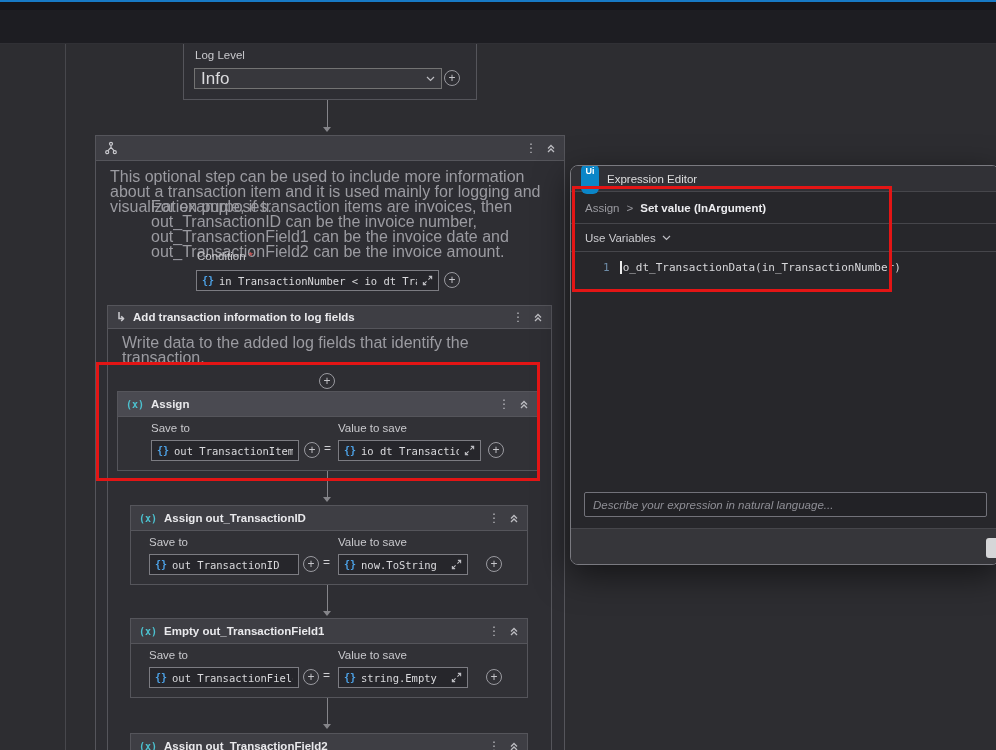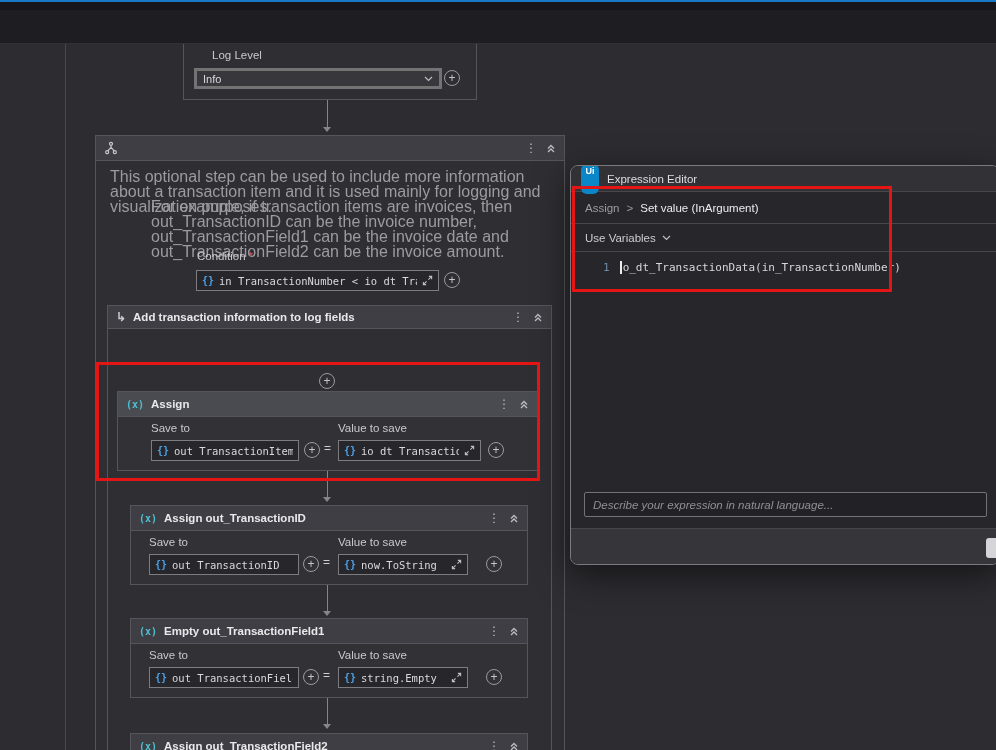--- a/index.html
+++ b/index.html
@@ -32,33 +32,33 @@
   .assign-icon { font-family:"DejaVu Sans Mono",monospace; font-size:10px; font-weight:bold; color:#4cc2d0; flex-shrink:0; }
   .seq-icon { color:#c9c9ce; font-size:12px; font-weight:bold; flex-shrink:0; }
   .req { color:#e05b5b; margin-left:3px; }
 
   
   .vline { position:absolute; width:1px; background:#85858a; }
   .ahead { position:absolute; width:0; height:0; border-left:4px solid transparent; border-right:4px solid transparent; border-top:5px solid #85858a; }
 
   
   .loglevel-card { position:absolute; left:183px; top:44px; width:294px; height:56px; background:#2e2e33; border:1px solid #55555b; border-top:none; }
-  .combo { position:absolute; left:10px; top:24px; width:248px; height:21px; display:flex; align-items:center; background:#37373c; border:3px solid #737373; padding:0 6px; font-size:11px; color:#dadadd; cursor:pointer; }
+  .combo { position:absolute; left:10px; top:24px; width:248px; height:21px; display:flex; align-items:center; background:#37373c; border:1px solid #737373; padding:0 6px; font-size:17px; color:#dadadd; cursor:pointer; }
 
   
   .hl { position:absolute; border:3px solid #e31515; z-index:40; pointer-events:none; }
 
   
   #ee-panel { position:absolute; left:570px; top:165px; width:430px; height:400px; background:#27272b; border:1px solid #7a7a80; border-radius:8px; box-shadow:0 10px 34px rgba(0,0,0,.55); z-index:20; overflow:hidden; }
   .ee-header { display:flex; align-items:center; gap:8px; height:26px; background:#313136; border-bottom:1px solid #46464b; padding:0 10px; }
   .ee-logo { width:18px; height:30px; background:#0b86c8; color:#fff; font-size:9px; font-weight:bold; text-align:center; line-height:15px; border-radius:6px; flex-shrink:0; }
   .ee-title { font-size:11.5px; color:#dededf; }
   .ee-breadcrumb { position:absolute; top:26px; left:0; right:0; height:32px; display:flex; align-items:center; gap:7px; padding:0 14px; border-bottom:1px solid #46464b; font-size:11.5px; }
   .ee-bc-parent, .ee-bc-sep { color:#9a9aa0; }
-  .ee-bc-current { color:#ececef; font-weight:normal; }
+  .ee-bc-current { color:#ececef; font-weight:bold; }
   .ee-usevars { position:absolute; top:58px; left:0; right:0; height:28px; display:flex; align-items:center; gap:6px; padding:0 14px; border-bottom:1px solid #46464b; font-size:11.5px; color:#cdcdd1; cursor:pointer; }
   .ee-codeline { position:absolute; top:92px; left:0; right:0; height:18px; display:flex; align-items:center; padding-left:32px; gap:10px; }
   .ee-lineno { font-family:"DejaVu Sans Mono",monospace; font-size:11px; color:#6e8ca8; }
   .caret { width:2px; height:13px; background:#ececec; flex-shrink:0; margin-right:1px; }
   .ee-code { font-family:"DejaVu Sans Mono",monospace; font-size:11px; color:#d8d8db; white-space:nowrap; }
   .ee-nl { position:absolute; left:13px; top:326px; width:403px; height:25px; background:#222226; border:1px solid #72727a; border-radius:2px; color:#d0d0d0; font-size:11.5px; padding:0 8px; font-style:italic; font-family:"Liberation Sans",sans-serif; }
   .ee-nl::placeholder { color:#8f8f96; font-style:italic; }
   .ee-footer { position:absolute; left:0; top:362px; width:100%; height:38px; background:#36363a; border-top:1px solid #46464b; }
   .ee-footer-btn { position:absolute; left:415px; top:9px; width:26px; height:20px; background:#d6d6d8; border:none; border-radius:3px; cursor:pointer; }
 
@@ -69,21 +69,21 @@
 <body>
 
 <div id="root">
 
   <div class="titlebar"></div>
   <div class="toolbar"></div>
   <div class="canvas-bg"></div>
   <div class="container-line"></div>
 
   <div class="loglevel-card">
-    <div class="flabel" style="left:28px; top:5px;text-align:center;">Log Level</div>
+    <div class="flabel" style="left:11px; top:5px;text-align:center;">Log Level</div>
     <div class="combo">
       <span>Info</span>
       <svg class="icon expand" width="9" height="6" viewBox="0 0 9 6">
           <path d="M1 1l3.5 3.5L8 1" fill="none" stroke="#bdbdc2" stroke-width="1.2"></path>
         </svg>
     </div>
     <div class="plus-btn" style="left:260px; top:26px;">+</div>
   </div>
 
   <div class="vline" style="left:327px; top:100px; height:27px;"></div>
@@ -125,20 +125,21 @@
     <div class="card-header short">
       <span class="seq-icon">↳</span>
       <span class="card-title">Add transaction information to log fields</span>
       <span class="hdr-right">
         <span class="kebab">⋮</span>
         <svg class="icon" width="10" height="10" viewBox="0 0 10 10">
             <path d="M2 5.5L5 2.5l3 3M2 9L5 6l3 3" fill="none" stroke="#bdbdc2" stroke-width="1.3"></path>
           </svg>
       </span>
     </div>
+    <div class="desc" style="left:14px; top:29px; width:420px;">Write data to the added log fields that identify the transaction.</div>
   </div>
 
   <div class="add-circle">+</div>
 
   <div class="card" style="left:117px; top:391px; width:421px; height:80px; background:#313136;">
     <div class="card-header sel">
       <span class="assign-icon">(x)</span>
       <span class="card-title">Assign</span>
       <span class="hdr-right">
         <span class="kebab">⋮</span>

